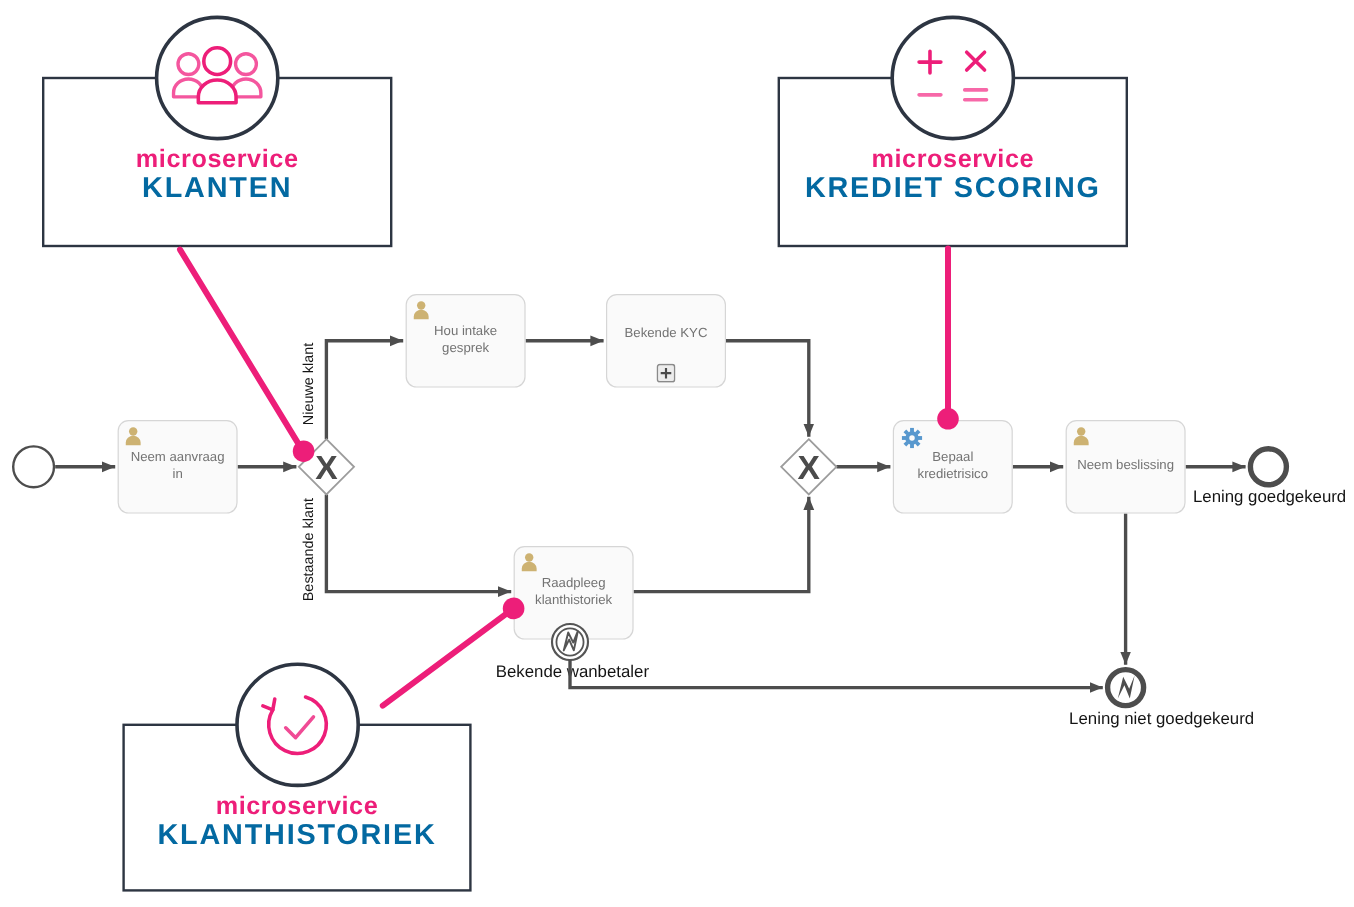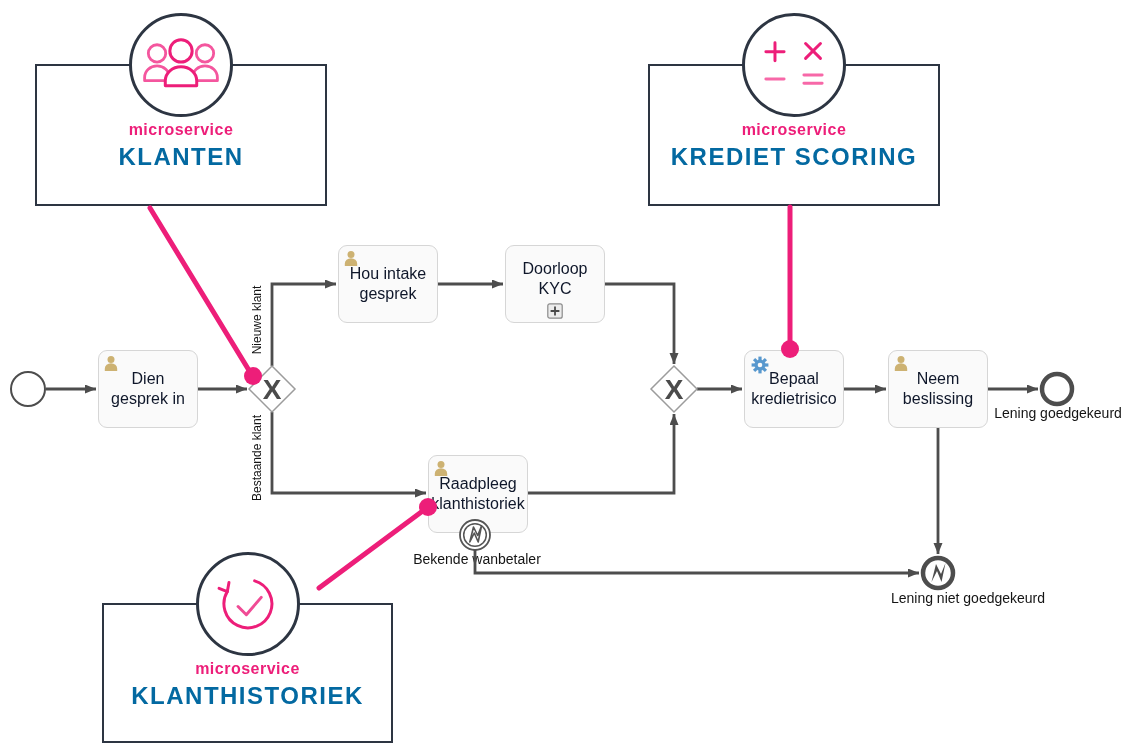--- a/index.html
+++ b/index.html
@@ -9,21 +9,21 @@
   }
   svg.layer{position:absolute;left:0;top:0;pointer-events:none;}
   
   .task{
     position:absolute;width:100px;height:78px;box-sizing:border-box;
     background:#fafafa;border:1px solid #d6d6d6;border-radius:9px;
     display:flex;align-items:center;justify-content:center;
     z-index:2;
   }
   .task-label{
-    font-size:16px;color:#0f172a;text-align:center;line-height:1.25;padding:0 8px;
+    font-size:11px;color:#737373;text-align:center;line-height:1.25;padding:0 8px;
   }
   .task-icon{position:absolute;left:5px;top:4px;}
   .sub-marker{position:absolute;left:50%;bottom:3px;transform:translateX(-50%);}
   
   .vlabel{
     position:absolute;font-size:12px;color:#141414;white-space:nowrap;
     transform:translate(-50%,-50%) rotate(-90deg);z-index:2;
   }
   .evlabel{
     position:absolute;font-size:14px;color:#141414;white-space:nowrap;
@@ -34,21 +34,21 @@
     position:absolute;box-sizing:border-box;border:2px solid #2d3542;background:#ffffff;z-index:2;
   }
   .ms-circle{
     position:absolute;left:50%;top:-53px;transform:translateX(-50%);
     width:104px;height:104px;border-radius:50%;
     background:#ffffff;border:3px solid #2d3542;box-sizing:border-box;
     display:flex;align-items:center;justify-content:center;
   }
   .ms-eyebrow{
     position:absolute;left:0;right:0;top:55px;text-align:center;
-    color:#ed1e79;font-size:16px;font-weight:600;letter-spacing:.5px;
+    color:#ed1e79;font-size:21px;font-weight:600;letter-spacing:.5px;
   }
   .ms-title{
     position:absolute;left:0;right:0;top:77px;text-align:center;
     color:#0369a1;font-size:24px;font-weight:700;letter-spacing:1.5px;
   }
 </style>
 </head>
 <body>
 
 <div class="canvas">
@@ -92,33 +92,33 @@
       <circle cx="938" cy="573" r="15" fill="#ffffff" stroke="#4d4d4d" stroke-width="4.5"></circle>
       <path d="M931.5,582 L936,564 L941,574 L945.5,563 L941.5,582 L937,571 Z" fill="#4d4d4d"></path>
     </g>
   </svg>
 
   <div class="task" style="left:98px;top:350px;">
     <svg class="task-icon" width="18" height="18" viewBox="0 0 18 18">
       <circle cx="7" cy="4.6" r="3.5" fill="#cdb272"></circle>
       <path d="M0.8,16 v-2.2 a6.2,5.6 0 0 1 12.4,0 V16 Z" fill="#cdb272"></path>
     </svg>
-    <div class="task-label">Dien gesprek in</div>
+    <div class="task-label">Neem aanvraag in</div>
   </div>
 
   <div class="task" style="left:338px;top:245px;">
     <svg class="task-icon" width="18" height="18" viewBox="0 0 18 18">
       <circle cx="7" cy="4.6" r="3.5" fill="#cdb272"></circle>
       <path d="M0.8,16 v-2.2 a6.2,5.6 0 0 1 12.4,0 V16 Z" fill="#cdb272"></path>
     </svg>
     <div class="task-label">Hou intake gesprek</div>
   </div>
 
   <div class="task" style="left:505px;top:245px;">
-    <div class="task-label" style="padding-bottom:10px">Doorloop KYC</div>
+    <div class="task-label" style="padding-bottom:10px">Bekende KYC</div>
     <svg class="sub-marker" width="16" height="16" viewBox="0 0 16 16">
       <rect x="0.8" y="0.8" width="14.4" height="14.4" rx="2" fill="#ececec" stroke="#8a8a8a" stroke-width="1.2"></rect>
       <path d="M8,3.6 V12.4 M3.6,8 H12.4" stroke="#4a4a4a" stroke-width="1.8" fill="none"></path>
     </svg>
   </div>
 
   <div class="task" style="left:428px;top:455px;">
     <svg class="task-icon" width="18" height="18" viewBox="0 0 18 18">
       <circle cx="7" cy="4.6" r="3.5" fill="#cdb272"></circle>
       <path d="M0.8,16 v-2.2 a6.2,5.6 0 0 1 12.4,0 V16 Z" fill="#cdb272"></path>

